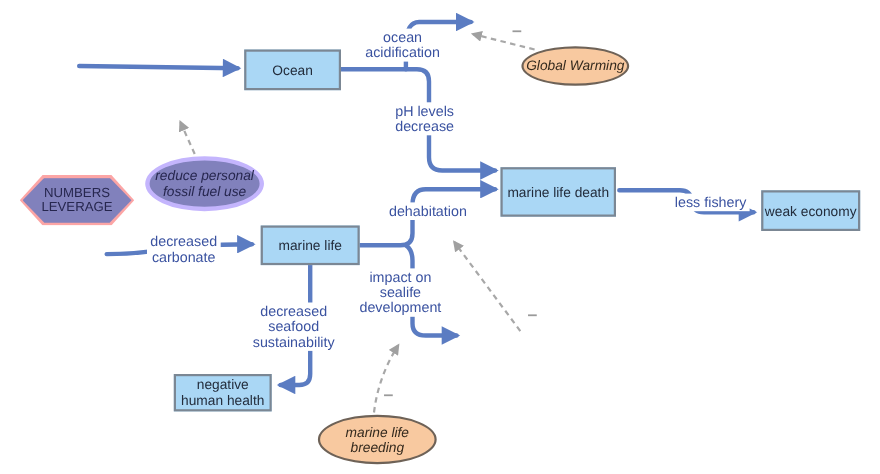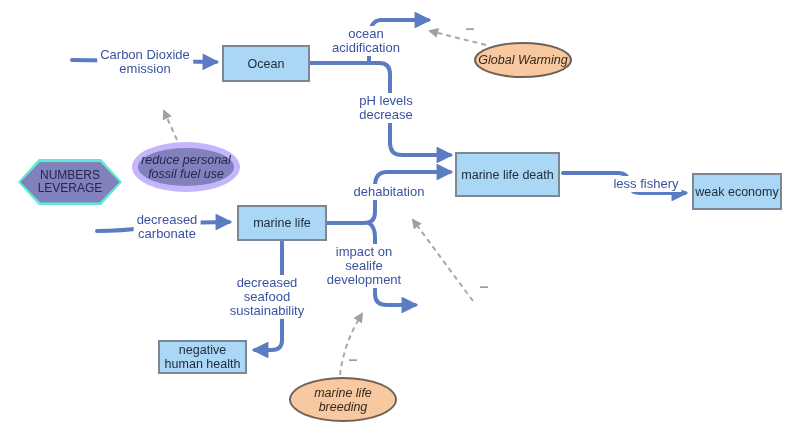--- a/index.html
+++ b/index.html
@@ -8,22 +8,22 @@
   svg.edges{position:absolute;left:0;top:0;z-index:1;}
   .elabel{position:absolute;transform:translate(-50%,-50%);text-align:center;
           color:#3a52a0;font-size:13px;line-height:14px;white-space:pre-line;
           background:#ffffff;padding:1px 3px;z-index:2;}
   .node{position:absolute;display:flex;align-items:center;justify-content:center;
         text-align:center;font-size:12.5px;line-height:14px;color:#232d3c;
         white-space:pre-line;z-index:2;box-sizing:border-box;}
   .rect{background:#aad7f5;border:2px solid #7b8794;}
   .ellipse{border-radius:50%;font-style:italic;}
   .peach{background:#f8c9a0;border:2px solid #6e6257;color:#33291d;}
-  .purple{background:#8181bc;border:6px solid #c4b5fd;color:#26264e;}
-  .hex-outer{position:absolute;z-index:2;background:#5eead4;
+  .purple{background:#8181bc;border:4px solid #c4b5fd;color:#26264e;}
+  .hex-outer{position:absolute;z-index:2;background:#fca5a5;
              clip-path:polygon(0% 50%,20% 0%,80% 0%,100% 50%,80% 100%,20% 100%);}
   .hex-inner{position:absolute;inset:2.5px;background:#8181bc;
              clip-path:polygon(0% 50%,20% 0%,80% 0%,100% 50%,80% 100%,20% 100%);}
   .hex-label{position:absolute;inset:0;display:flex;align-items:center;justify-content:center;
              text-align:center;color:#26264e;font-size:12px;line-height:13.5px;white-space:pre-line;}
   .minus{position:absolute;transform:translate(-50%,-50%);color:#9a9a9a;
          font-size:16px;font-weight:bold;z-index:2;line-height:16px;}
 </style>
 </head>
 <body>
@@ -48,22 +48,20 @@
     <path d="M 369,223 Q 375,227 375,237 V 294 Q 375,305 387,305 H 415" fill="none" stroke="#5b7cc2" stroke-width="4" stroke-linecap="round" marker-end="url(#mblue)"></path>
     <path d="M 282,241 V 340 Q 282,350 272,350 H 255" fill="none" stroke="#5b7cc2" stroke-width="4" stroke-linecap="round" marker-end="url(#mblue)"></path>
     <path d="M 563,173 H 618 Q 628,173 629,183 Q 630,193 640,193 H 685" fill="none" stroke="#5b7cc2" stroke-width="4" stroke-linecap="round" marker-end="url(#mblue)"></path>
 
     <path d="M 177,140 L 164,111" fill="none" stroke="#a8a8a8" stroke-width="2" stroke-dasharray="5 4" marker-end="url(#mgray)"></path>
     <path d="M 486,45 L 430,31" fill="none" stroke="#a8a8a8" stroke-width="2" stroke-dasharray="5 4" marker-end="url(#mgray)"></path>
     <path d="M 473,301 L 413,220" fill="none" stroke="#a8a8a8" stroke-width="2" stroke-dasharray="5 4" marker-end="url(#mgray)"></path>
     <path d="M 340,375 Q 344,342 362,314" fill="none" stroke="#a8a8a8" stroke-width="2" stroke-dasharray="5 4" marker-end="url(#mgray)"></path>
   </svg>
 
-  <div class="elabel" style="left:145px;top:62px;">Carbon Dioxide
-emission</div>
   <div class="elabel" style="left:366px;top:41px;">ocean
 acidification</div>
   <div class="elabel" style="left:386px;top:108px;">pH levels
 decrease</div>
   <div class="elabel" style="left:389px;top:192px;">dehabitation</div>
   <div class="elabel" style="left:646px;top:184px;">less fishery</div>
   <div class="elabel" style="left:167px;top:227px;">decreased
 carbonate</div>
   <div class="elabel" style="left:364px;top:266px;">impact on
 sealife

